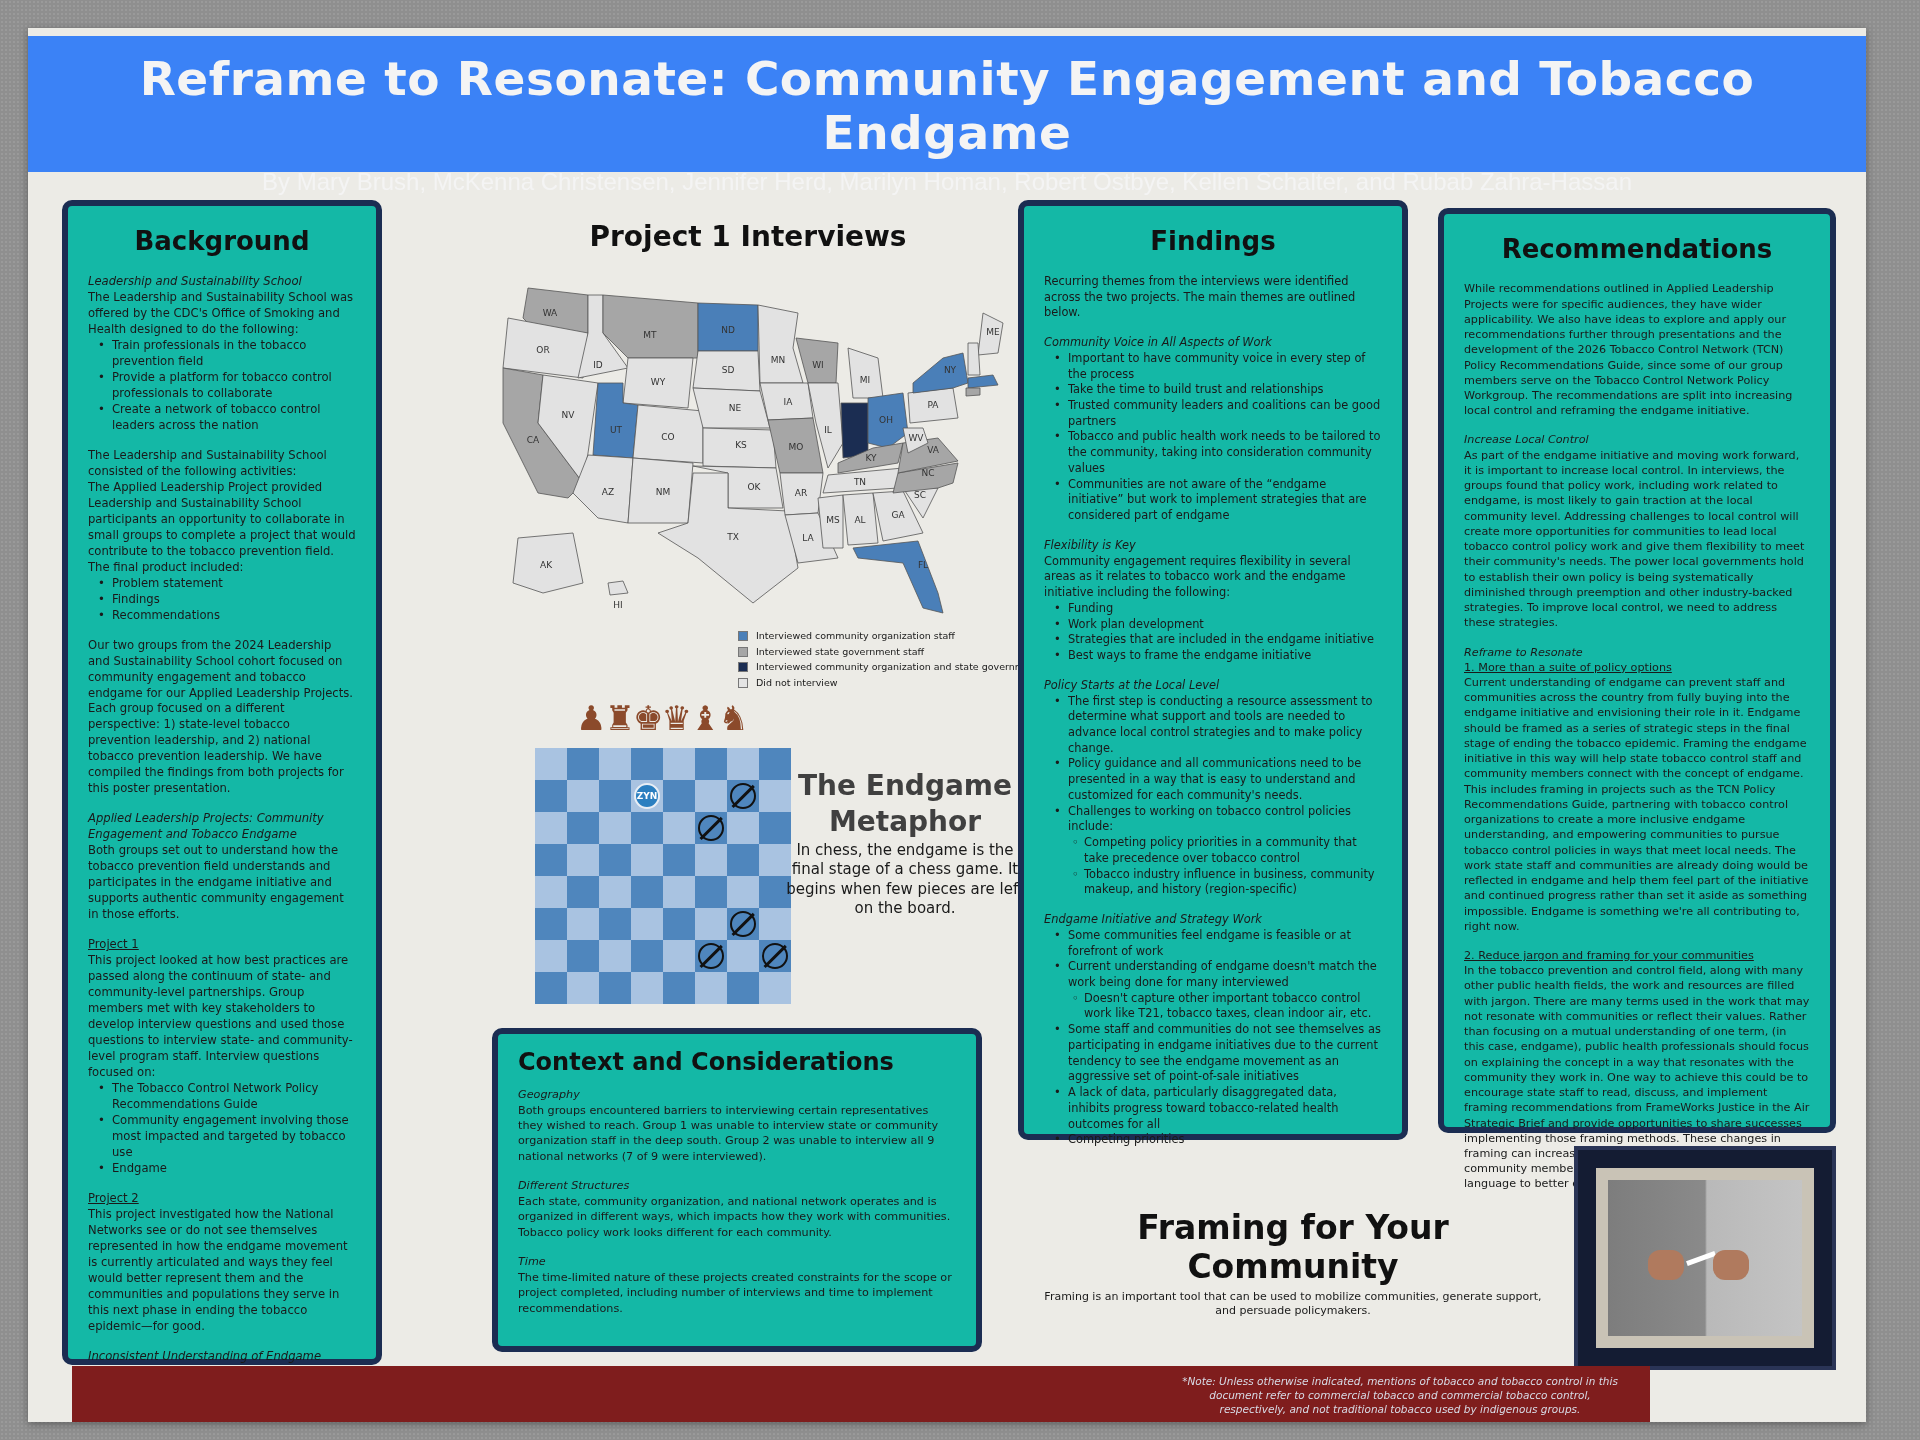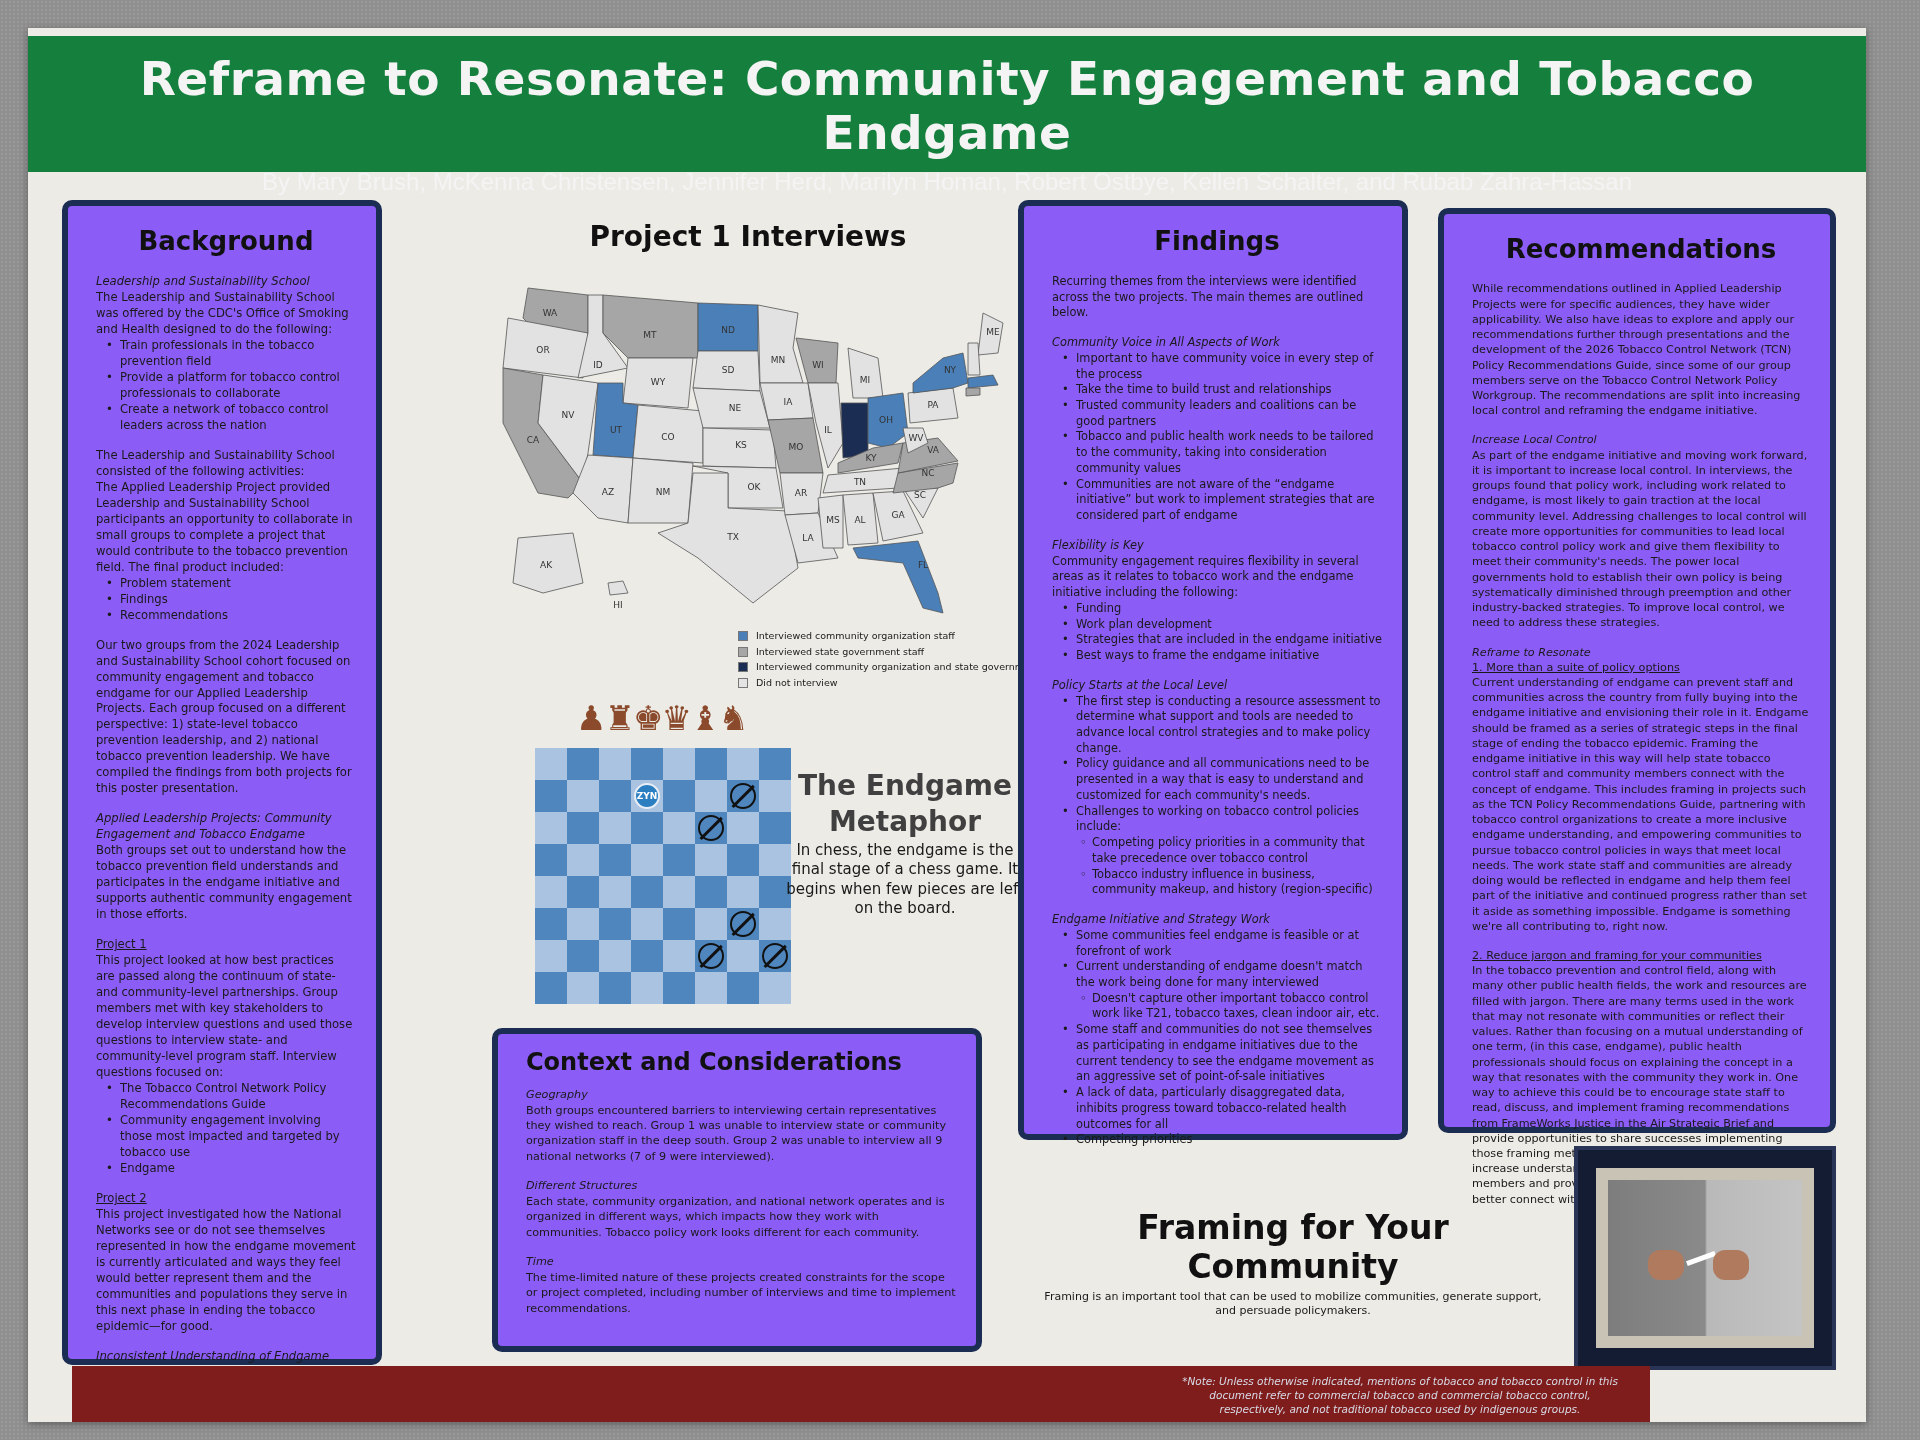--- a/index.html
+++ b/index.html
@@ -12,38 +12,38 @@
     color: #1a1a1a;
     position: relative;
   }
   .poster {
     position: absolute; left: 28px; top: 28px; width: 1838px; height: 1394px;
     background: #ecebe6;
     box-shadow: 0 2px 8px rgba(0,0,0,0.35);
   }
   .banner {
     position: absolute; left: 0; top: 8px; width: 100%; height: 136px;
-    background: #15803d;
+    background: #3b82f6;
     text-align: center; color: #f4f4f4;
   }
   .banner .title {
     font-family: "DejaVu Sans", sans-serif; font-weight: bold;
     font-size: 47px; letter-spacing: 0.5px; padding-top: 16px; line-height: 1.15;
   }
   .banner .authors { font-size: 24px; margin-top: 8px; font-family: "Liberation Sans", sans-serif; }
   .footer {
     position: absolute; left: 44px; bottom: 0; width: 1578px; height: 56px;
     background: #7f1d1d; color: #d8dbe6;
     font-size: 10.5px; text-align: center;
   }
   .footer .note { position: absolute; right: 30px; top: 8px; width: 440px; line-height: 1.35; font-style: italic; }
   .panel {
-    position: absolute; background: #8b5cf6;
+    position: absolute; background: #14b8a6;
     border: 6px solid #1b2d52; border-radius: 10px;
-    padding: 18px 20px 14px 28px;
+    padding: 18px 20px 14px 20px;
     font-size: 11.6px; line-height: 1.38;
   }
   .panel h2 {
     font-family: "DejaVu Sans", sans-serif; font-weight: bold;
     font-size: 26px; text-align: center; margin-bottom: 14px; color: #111;
   }
   .sub { font-style: italic; }
   .ul { text-decoration: underline; }
   .para { margin-bottom: 14px; }
   ul.b { list-style: none; padding-left: 10px; }

